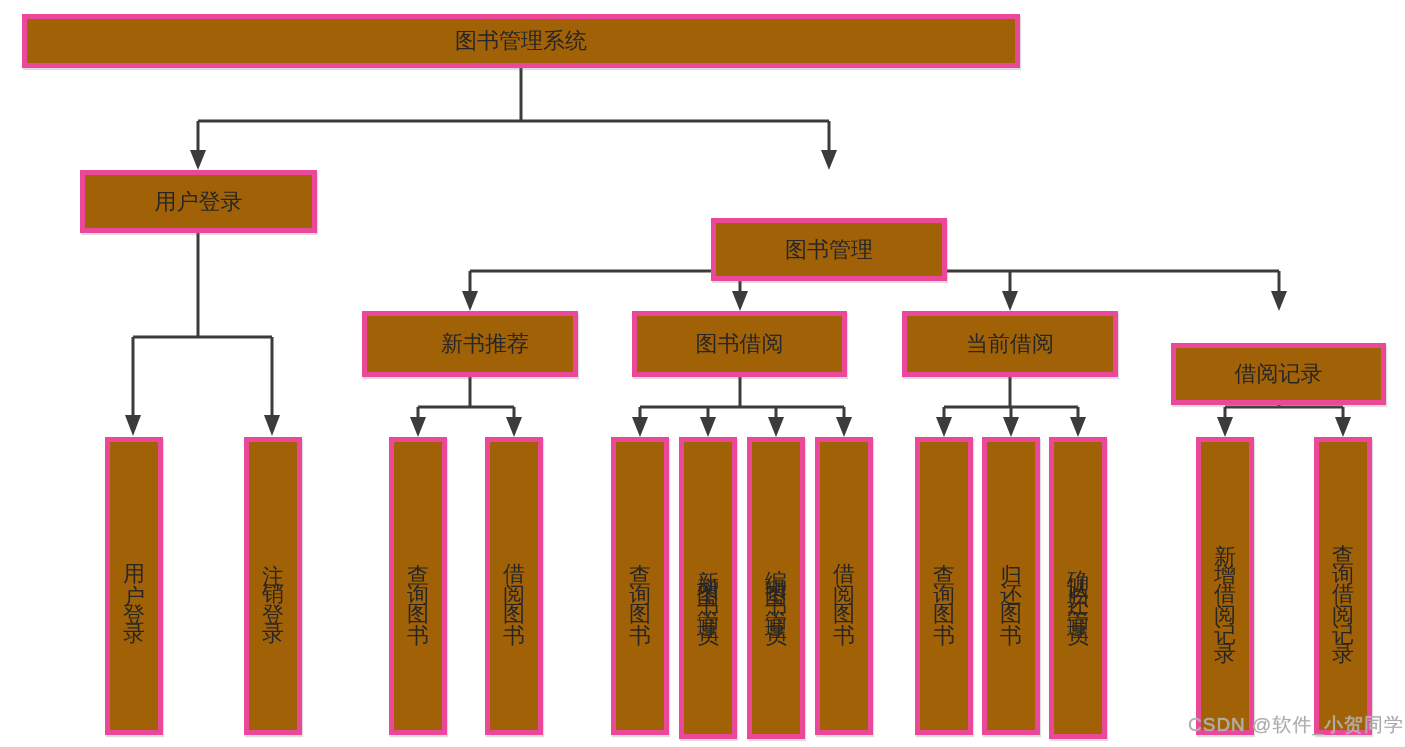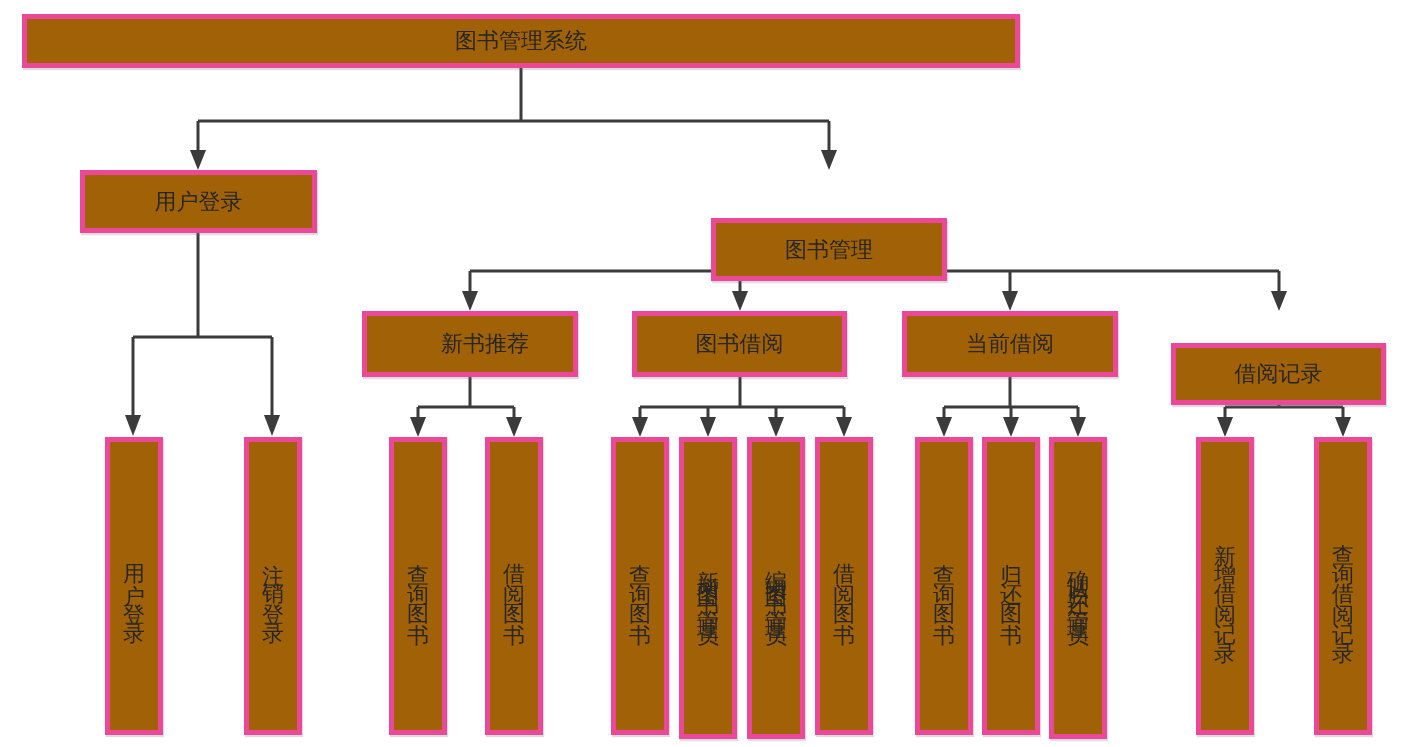--- a/index.html
+++ b/index.html
@@ -165,14 +165,15 @@
     <span>确认归还（管理员）</span>
   </div>
 
   <div class="box leaf" style="left:1196px;top:437px;width:58px;height:298px;">
     <span>新增借阅记录</span>
   </div>
   <div class="box leaf" style="left:1314px;top:437px;width:58px;height:298px;">
     <span>查询借阅记录</span>
   </div>
 
+  <div class="watermark">CSDN @软件_小贺同学</div>
 
 </div>
 
 </body></html>

